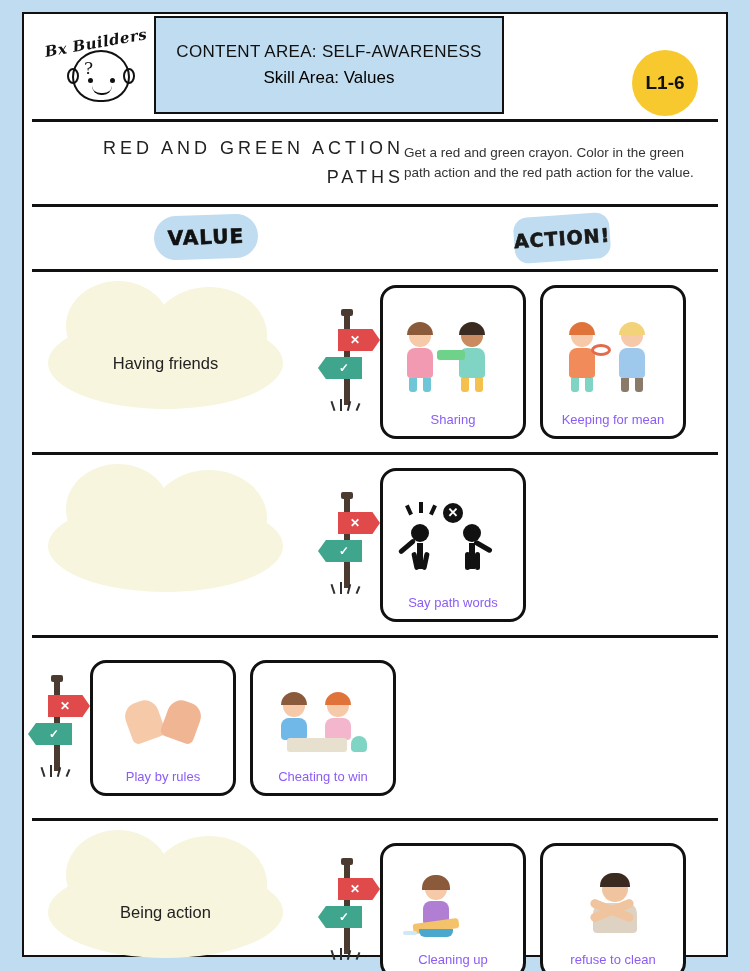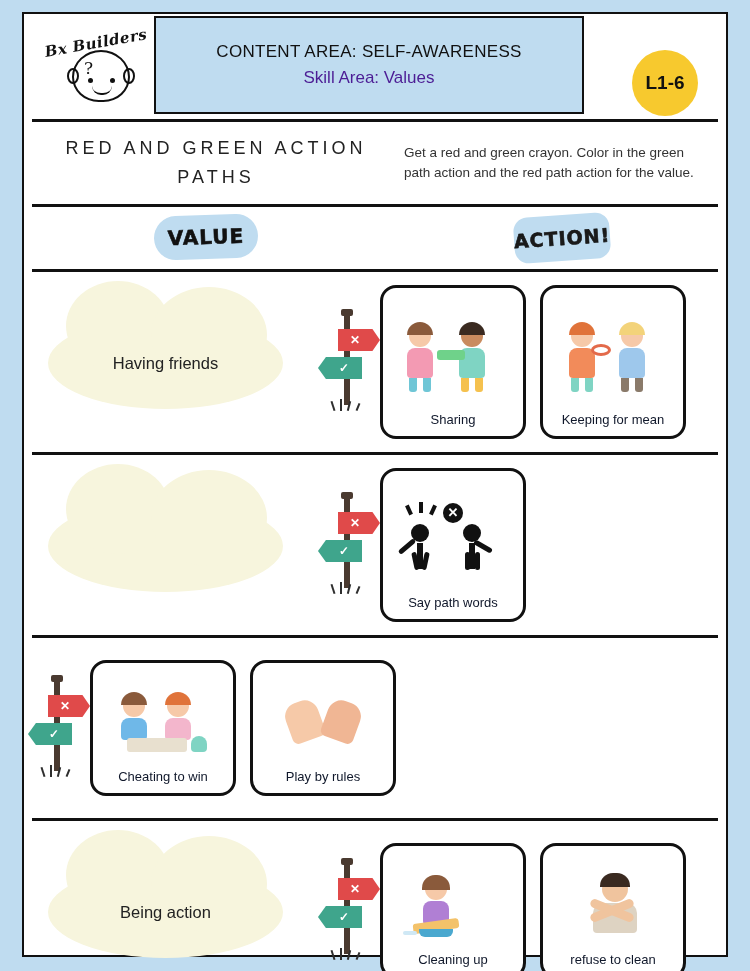--- a/index.html
+++ b/index.html
@@ -70,37 +70,37 @@
   .logo-ear {
     position: absolute; top: 16px; width: 12px; height: 16px;
     border: 2px solid #111; border-radius: 50%;
   }
   .logo-ear.l { left: -7px; }
   .logo-ear.r { right: -7px; }
 
   .title-box {
     position: absolute;
     left: 130px; top: 2px;
-    width: 430px; height: 98px;
+    width: 350px; height: 98px;
     background: #bfdcf0;
     border: 2px solid #111;
     display: flex;
     flex-direction: column;
     align-items: center;
     justify-content: center;
     gap: 6px;
   }
   .title-line1 {
     font-size: 17px;
     color: #111;
     letter-spacing: 0.3px;
   }
   .title-line2 {
     font-size: 17px;
-    color: #4c1d95;
+    color: #000000;
   }
   .level-badge {
     position: absolute;
     right: 28px; top: 36px;
     width: 66px; height: 66px;
     background: #f7c92e;
     border-radius: 50%;
     display: flex; align-items: center; justify-content: center;
     font-size: 19px; font-weight: bold; color: #111;
   }
@@ -109,21 +109,21 @@
 
   
   .instr-row {
     position: relative;
     height: 82px;
     display: flex;
     align-items: center;
   }
   .worksheet-title {
     width: 380px;
-    text-align: center;
+    text-align: right;
     font-size: 18px;
     letter-spacing: 4px;
     color: #222;
     line-height: 1.6;
     padding-left: 4px;
   }
   .instructions {
     flex: 1;
     font-size: 13.5px;
     color: #333;
@@ -265,21 +265,21 @@
   .card.med { height: 136px; }
   .card-art {
     flex: 1;
     width: 100%;
     display: flex;
     align-items: center;
     justify-content: center;
   }
   .card-caption {
     font-size: 13px;
-    color: #0f172a;
+    color: #8b5cf6;
     text-align: center;
     line-height: 1.15;
     padding-bottom: 2px;
   }
 
   
   .scene { position: relative; width: 120px; height: 78px; }
   .fig { position: absolute; bottom: 2px; }
   .head { width: 22px; height: 22px; border-radius: 50%; margin: 0 auto; }
   .body { width: 26px; height: 30px; border-radius: 8px 8px 4px 4px; margin: 1px auto 0; }
@@ -493,45 +493,45 @@
         <div class="grass">
             <i></i>
             <i></i>
             <i></i>
             <i></i>
           </div>
       </div>
       <div class="cards">
         <div class="card med">
           <div class="card-art">
+            <div class="scene" style="height:60px;display:flex;align-items:center;justify-content:center;gap:4px;">
+              <div class="hand"></div>
+              <div class="hand2"></div>
+            </div>
+          </div>
+          <div class="card-caption">Play by rules</div>
+        </div>
+        <div class="card med">
+          <div class="card-art">
             <div class="scene" style="height:66px;">
               <div class="fig" style="left:18px;bottom:14px;">
                 <div class="hair" style="background:#8a5a3b;"></div>
                 <div class="head" style="background:#f6c9a8;"></div>
                 <div class="body" style="background:#6fb8e8;height:22px;"></div>
               </div>
               <div class="fig" style="left:62px;bottom:14px;">
                 <div class="hair" style="background:#e0733a;"></div>
                 <div class="head" style="background:#f6c9a8;"></div>
                 <div class="body" style="background:#f3b6cc;height:22px;"></div>
               </div>
               <div style="position:absolute;left:24px;bottom:2px;width:60px;height:14px;background:#e8e0cf;border-radius:3px;"></div>
               <div style="position:absolute;left:88px;bottom:2px;width:16px;height:16px;background:#7fd4c3;border-radius:50% 50% 4px 4px;"></div>
             </div>
           </div>
           <div class="card-caption">Cheating to win</div>
-        </div>
-        <div class="card med">
-          <div class="card-art">
-            <div class="scene" style="height:60px;display:flex;align-items:center;justify-content:center;gap:4px;">
-              <div class="hand"></div>
-              <div class="hand2"></div>
-            </div>
-          </div>
-          <div class="card-caption">Play by rules</div>
         </div>
       </div>
     </div>
 
     <div class="row-sep"></div>
 
     <div class="row">
       <div class="cloud-wrap">
         <div class="cloud"></div>
         <div class="cloud-label">Being action</div>

